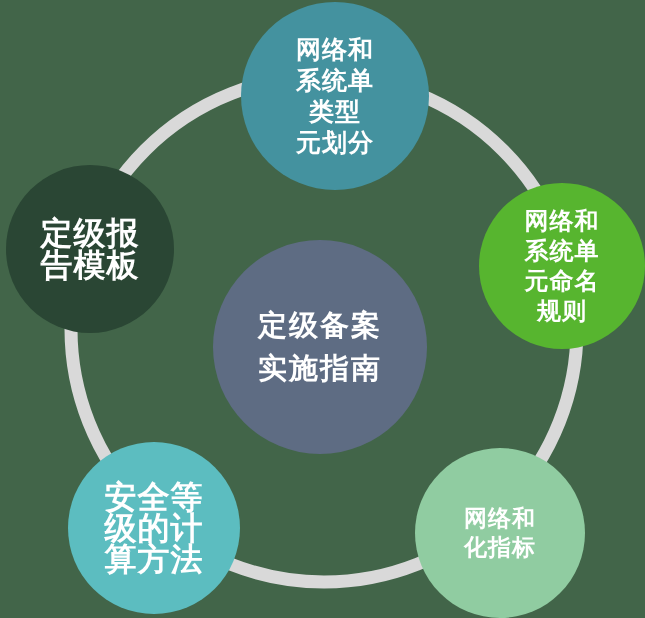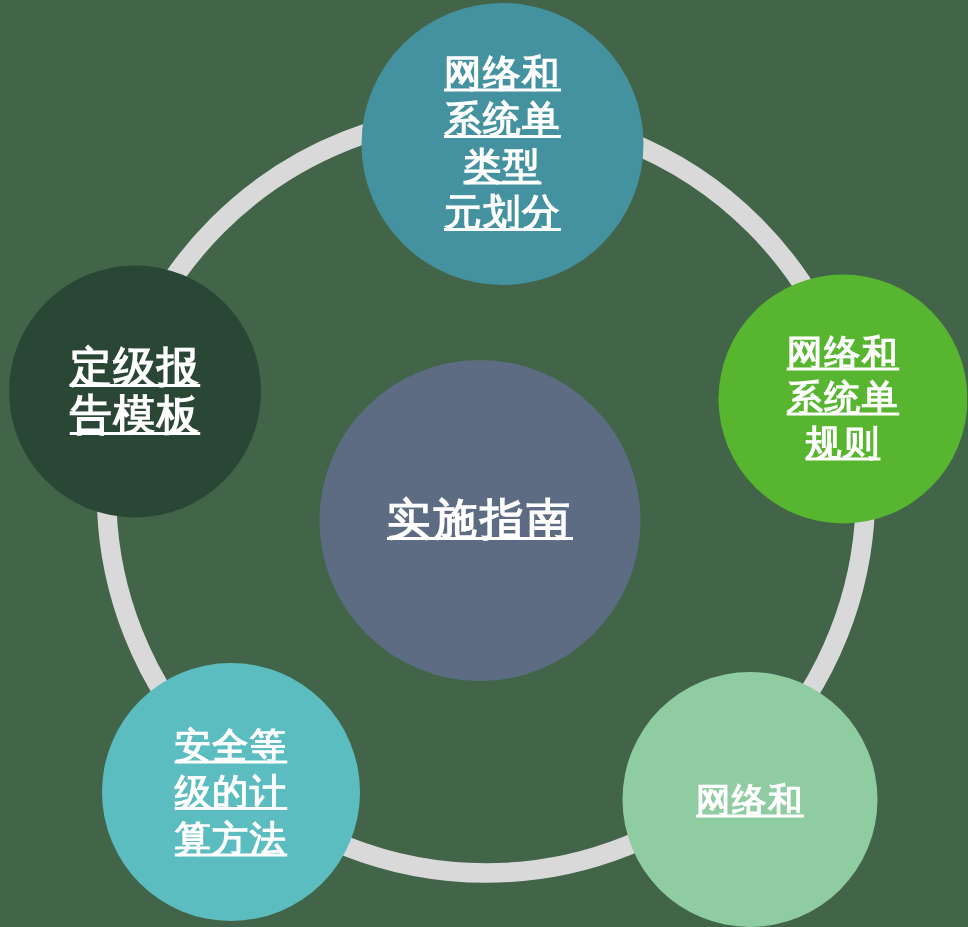--- a/index.html
+++ b/index.html
@@ -30,21 +30,20 @@
     border-radius: 50%;
     display: flex;
     align-items: center;
     justify-content: center;
     text-align: center;
     color: #ffffff;
     font-weight: 700;
   }
   .node-text div {
     white-space: nowrap;
-    text-decoration: underline;
   }
   .node-top {
     left: 241px; top: 2px;
     width: 188px; height: 188px;
     font-size: 25px; line-height: 31px;
     letter-spacing: 1px;
   }
   .node-right {
     left: 479px; top: 183px;
     width: 166px; height: 166px;
@@ -53,27 +52,27 @@
   }
   .node-bottom-right {
     left: 415px; top: 448px;
     width: 170px; height: 170px;
     font-size: 23px; line-height: 29px;
     letter-spacing: 1px;
   }
   .node-bottom-left {
     left: 68px; top: 442px;
     width: 172px; height: 172px;
-    font-size: 24px; line-height: 31px;
+    font-size: 32px; line-height: 31px;
     letter-spacing: 1px;
   }
   .node-left {
-    left: 6px; top: 177px;
+    left: 6px; top: 165px;
     width: 168px; height: 168px;
-    font-size: 28px; line-height: 32px;
+    font-size: 32px; line-height: 32px;
     letter-spacing: 1px;
   }
   .node-center {
     left: 213px; top: 240px;
     width: 214px; height: 214px;
     font-size: 29px; line-height: 43px;
     letter-spacing: 2px;
   }
 </style>
 </head>
@@ -91,44 +90,47 @@
       <div>系统单</div>
       <div>类型</div>
       <div>元划分</div>
     </div>
   </div>
 
   <div class="node node-right" style="background-color: rgb(87, 181, 47);">
     <div class="node-text">
       <div>网络和</div>
       <div>系统单</div>
+      <div>元命名</div>
       <div>规则</div>
     </div>
   </div>
 
   <div class="node node-bottom-right" style="background-color: rgb(144, 204, 161);">
     <div class="node-text">
       <div>网络和</div>
+      <div>化指标</div>
     </div>
   </div>
 
   <div class="node node-bottom-left" style="background-color: rgb(92, 189, 192);">
     <div class="node-text">
       <div>安全等</div>
       <div>级的计</div>
       <div>算方法</div>
     </div>
   </div>
 
   <div class="node node-left" style="background-color: rgb(42, 70, 52);">
     <div class="node-text">
       <div>定级报</div>
       <div>告模板</div>
     </div>
   </div>
 
   <div class="node node-center" style="background-color: rgb(94, 108, 131);">
     <div class="node-text">
+      <div>定级备案</div>
       <div>实施指南</div>
     </div>
   </div>
 
 </div>
 
 </body></html>

